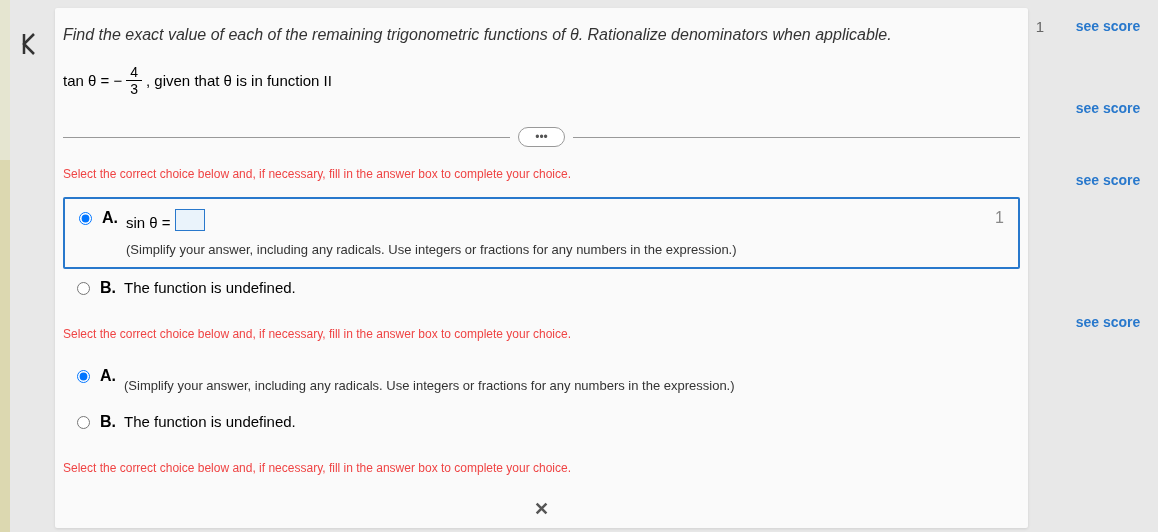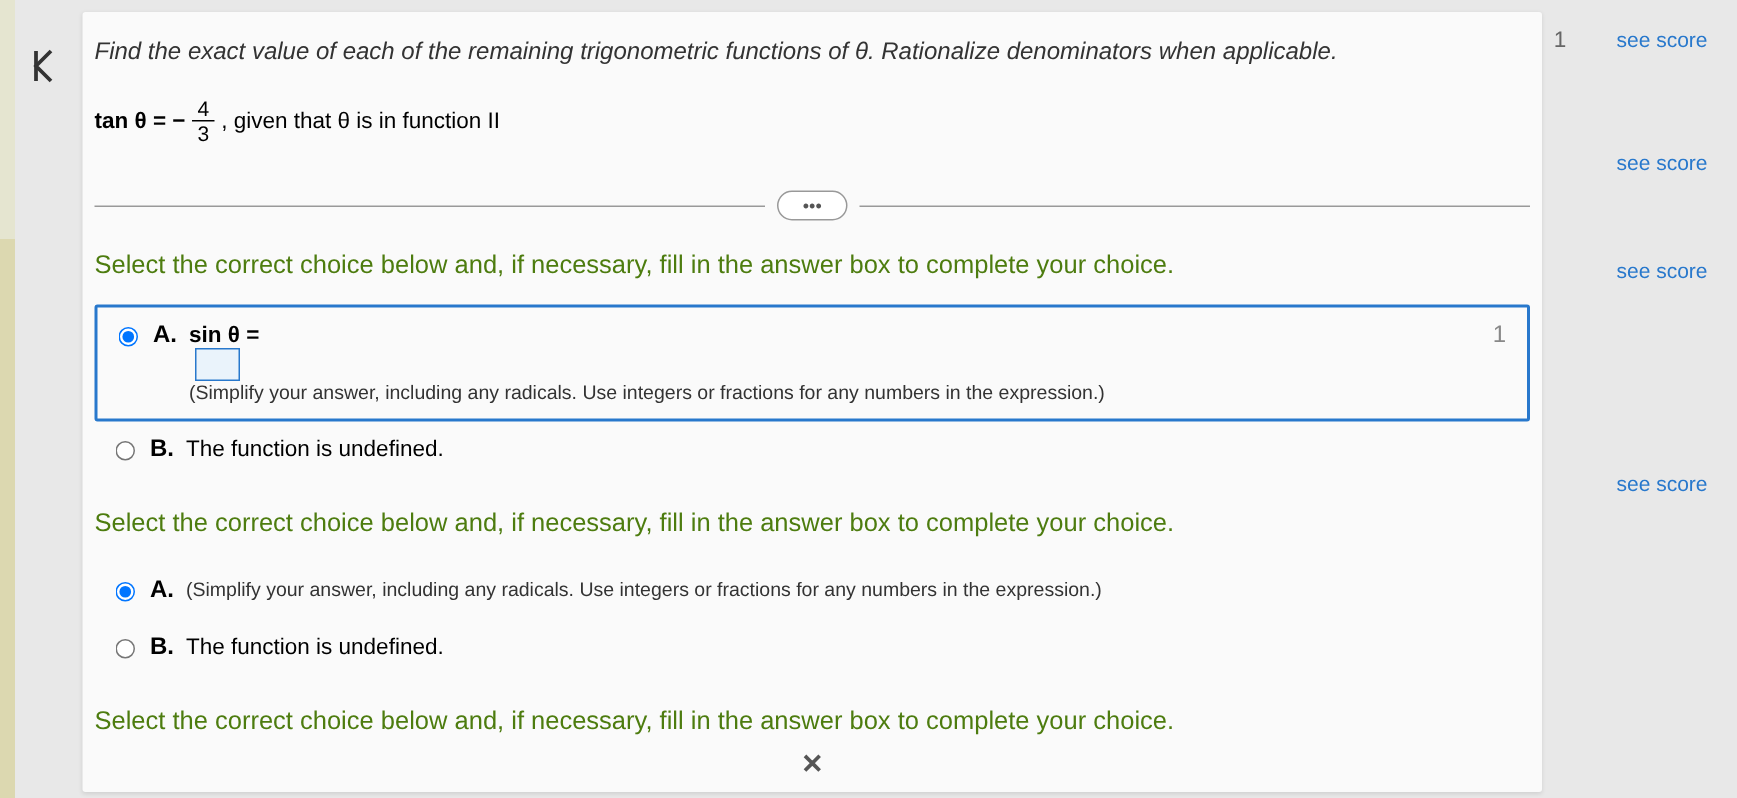--- a/index.html
+++ b/index.html
@@ -2,40 +2,40 @@
 <html><head>
   <meta charset="utf-8">
   <style>
     * { margin: 0; padding: 0; box-sizing: border-box; }
     body { font-family: Arial, sans-serif; background: #e8e8e8; width: 1158px; height: 532px; overflow: hidden; position: relative; }
     .left-strip { position: absolute; left: 0; top: 0; width: 10px; height: 100%; background: linear-gradient(to bottom, #e5e5d0 0%, #e5e5d0 30%, #dcd8b0 30%, #dcd8b0 100%); }
     .back-arrow { position: absolute; left: 16px; top: 30px; cursor: pointer; }
     .main-content { position: absolute; left: 55px; top: 8px; width: 973px; height: 520px; background: #fafafa; padding: 18px 8px; border-radius: 2px; box-shadow: 0 1px 3px rgba(0,0,0,0.1); }
     .problem-statement { font-size: 16px; color: #333; margin-bottom: 20px; font-style: italic; }
     .equation { font-size: 15px; margin-bottom: 30px; display: flex; align-items: center; }
-    .bold { font-weight: bold; }
+    .bold { font-weight: normal; }
     .fraction { display: inline-flex; flex-direction: column; align-items: center; margin: 0 4px; vertical-align: middle; }
     .fraction .num { border-bottom: 1px solid #000; padding: 0 4px; font-size: 14px; }
     .fraction .den { padding: 0 4px; font-size: 14px; }
     .divider-row { display: flex; align-items: center; margin-bottom: 20px; }
     .divider-line { flex: 1; height: 1px; background: #999; }
     .ellipsis-btn { margin: 0 8px; padding: 2px 16px; border: 1px solid #999; border-radius: 12px; background: #fff; font-size: 12px; color: #555; cursor: pointer; }
-    .instruction { font-size: 17px; color: #4d7c0f; margin-bottom: 16px; }
+    .instruction { font-size: 12px; color: #ef4444; margin-bottom: 16px; }
     .choice-group { margin-bottom: 20px; }
     .choice-item { padding: 10px 14px; display: flex; align-items: flex-start; }
     .choice-item.selected { border: 2px solid #2878cc; border-radius: 2px; }
     .choice-item input[type="radio"] { margin-right: 10px; margin-top: 3px; cursor: pointer; }
     .choice-label { font-weight: bold; margin-right: 8px; }
     .choice-content { flex: 1; }
-    .choice-main { font-size: 15px; display: flex; align-items: flex-start; flex-direction: column; }
+    .choice-main { font-size: 15px; display: flex; align-items: flex-end; }
     .answer-box { display: inline-block; width: 30px; height: 22px; border: 1px solid #2878cc; background: #eaf3fb; margin-left: 4px; }
     .answer-box.plain { border: 1px solid #888; background: #f5f5f5; }
-    .choice-hint { font-size: 13px; color: #333; margin-top: 0; }
+    .choice-hint { font-size: 13px; color: #333; margin-top: 11px; }
     .sidebar-col1 { position: absolute; right: 108px; top: 0; width: 20px; text-align: center; }
-    .sidebar-col2 { position: absolute; right: 0; top: 0; width: 100px; text-align: center; }
+    .sidebar-col2 { position: absolute; right: 0; top: 0; width: 100px; text-align: center; font-weight: bold; }
     .score-row { font-size: 14px; color: #2878cc; padding: 18px 0; }
     .num-col { font-size: 15px; color: #666; padding: 18px 0; }
     .close-btn { position: absolute; bottom: 8px; left: 50%; transform: translateX(-50%); font-size: 18px; font-weight: bold; color: #555; cursor: pointer; }
     .answer-indicator { position: absolute; right: 16px; color: #888; font-size: 16px; }
   </style>
 </head>
 <body>
 
 <div class="left-strip"></div>
 

